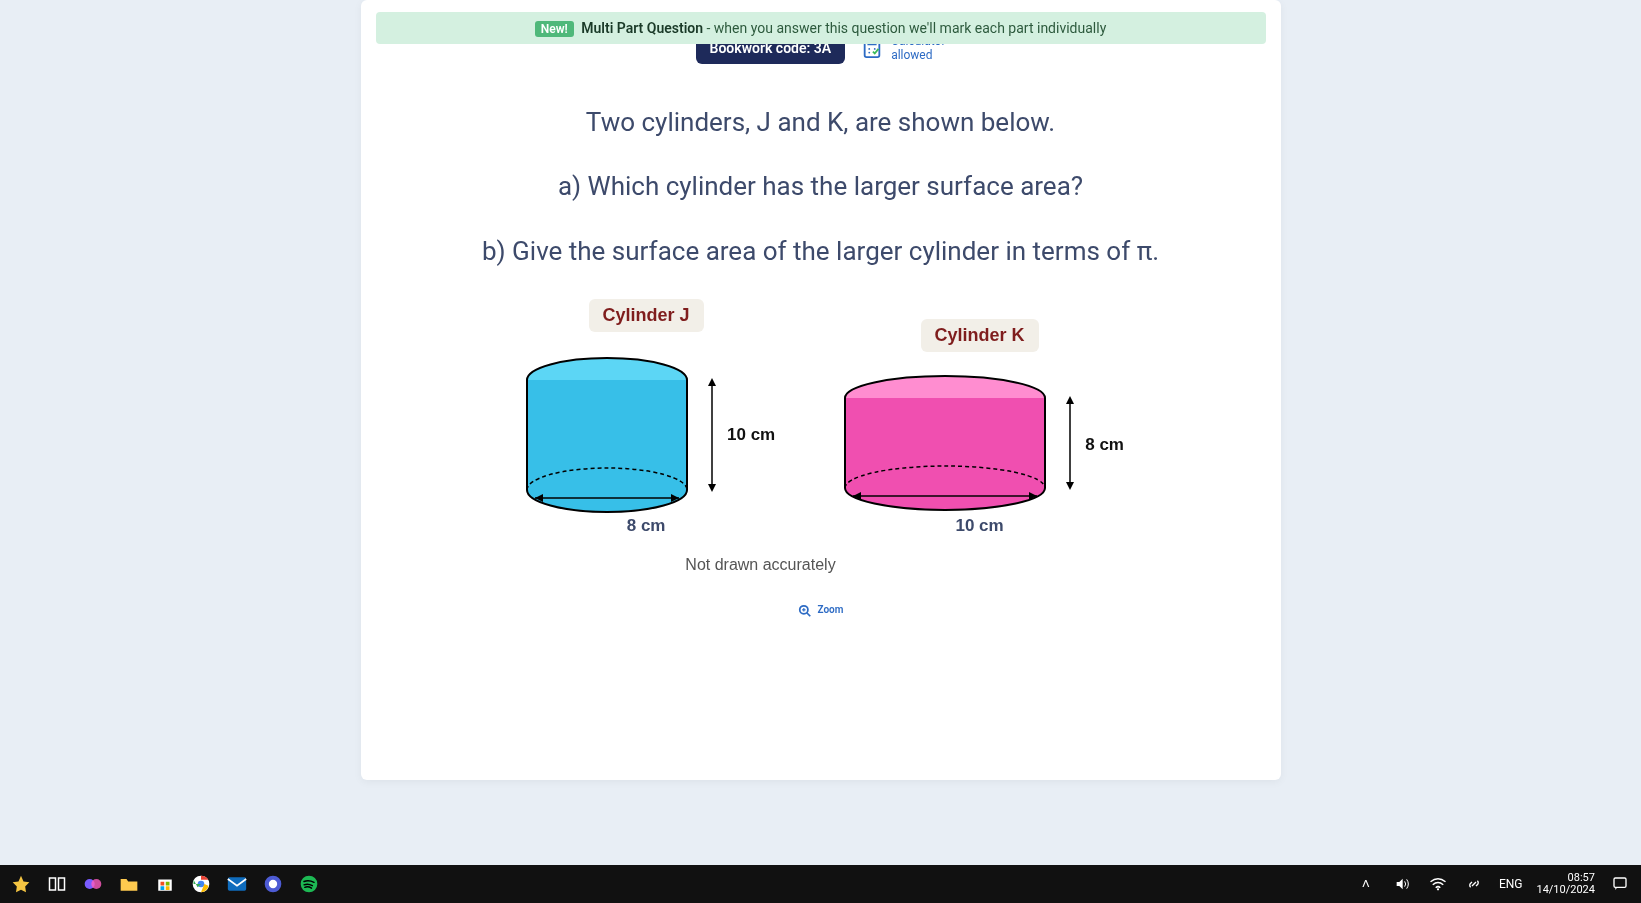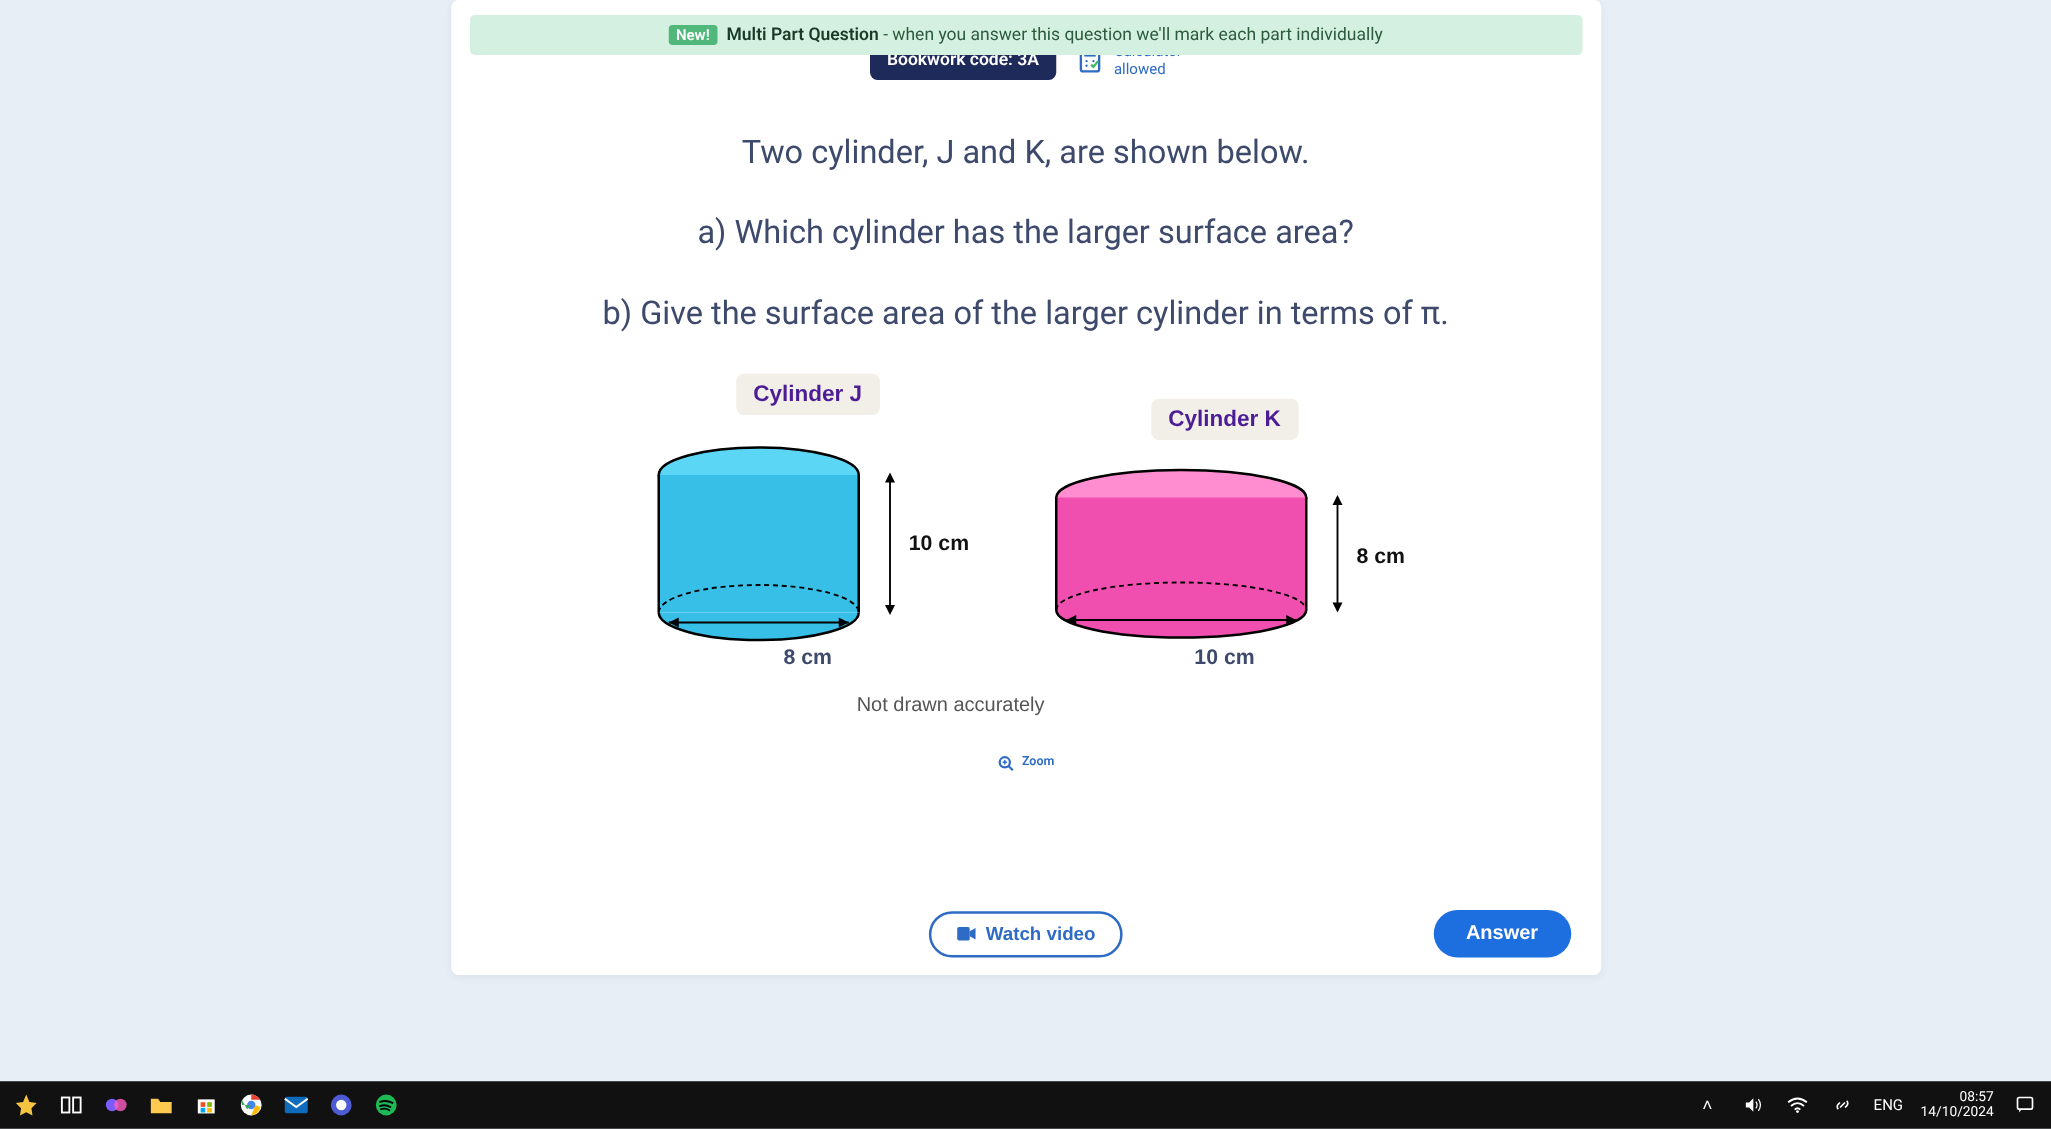--- a/index.html
+++ b/index.html
@@ -87,21 +87,21 @@
     display: flex;
     flex-direction: column;
     align-items: center;
   }
   .cyl-label {
     background: #f2efe8;
     padding: 6px 14px;
     border-radius: 6px;
     font-weight: 700;
     font-size: 18px;
-    color: #4c1d95;
+    color: #7f1d1d;
     margin-bottom: 18px;
     font-family: Arial, sans-serif;
   }
   .cyl-svg-wrap {
     display: flex;
     align-items: center;
     gap: 8px;
   }
   .dim-label {
     font-weight: 700;
@@ -211,21 +211,21 @@
         <path d="M13 16 l2 2 l4 -5" stroke="#3dbb5a" stroke-width="2" fill="none"></path>
       </svg>
       <div class="calc-text">
         <div>Calculator</div>
         <div>allowed</div>
       </div>
     </div>
   </div>
 
   <div class="question-body">
-    <div class="q-line">Two cylinder, J and K, are shown below.</div>
+    <div class="q-line">Two cylinders, J and K, are shown below.</div>
     <div class="q-line">a) Which cylinder has the larger surface area?</div>
     <div class="q-line">b) Give the surface area of the larger cylinder in terms of π.</div>
 
     <div class="diagram-area">
 
       <div class="cyl-block">
         <div class="cyl-label">Cylinder J</div>
         <div class="cyl-svg-wrap">
           <svg width="180" height="170">
             <ellipse cx="90" cy="30" rx="80" ry="22" fill="#5cd6f5" stroke="#000" stroke-width="2"></ellipse>
@@ -281,30 +281,20 @@
       <svg width="14" height="14" viewBox="0 0 24 24">
         <circle cx="10" cy="10" r="7" fill="none" stroke="#2d6bc4" stroke-width="3"></circle>
         <line x1="15" y1="15" x2="21" y2="21" stroke="#2d6bc4" stroke-width="3"></line>
         <line x1="7" y1="10" x2="13" y2="10" stroke="#2d6bc4" stroke-width="2"></line>
         <line x1="10" y1="7" x2="10" y2="13" stroke="#2d6bc4" stroke-width="2"></line>
       </svg>
       <span>Zoom</span>
     </div>
   </div>
 
-  <div class="footer-row">
-    <button class="watch-btn">
-      <svg width="16" height="12" viewBox="0 0 24 18">
-        <rect x="1" y="1" width="15" height="16" rx="2" fill="#2d6bc4"></rect>
-        <polygon points="16,6 23,2 23,16 16,12" fill="#2d6bc4"></polygon>
-      </svg>
-      <span>Watch video</span>
-    </button>
-    <button class="answer-btn">Answer</button>
-  </div>
 </div>
 
 <div class="taskbar">
   <div class="taskbar-left">
     <div class="tb-icon">
       <svg width="20" height="20" viewBox="0 0 24 24">
           <path d="M12 2 l3 7 7 1 -5 5 1 7 -6-3 -6 3 1-7 -5-5 7-1z" fill="#f5c542"></path>
         </svg>
     </div>
     <div class="tb-icon">

